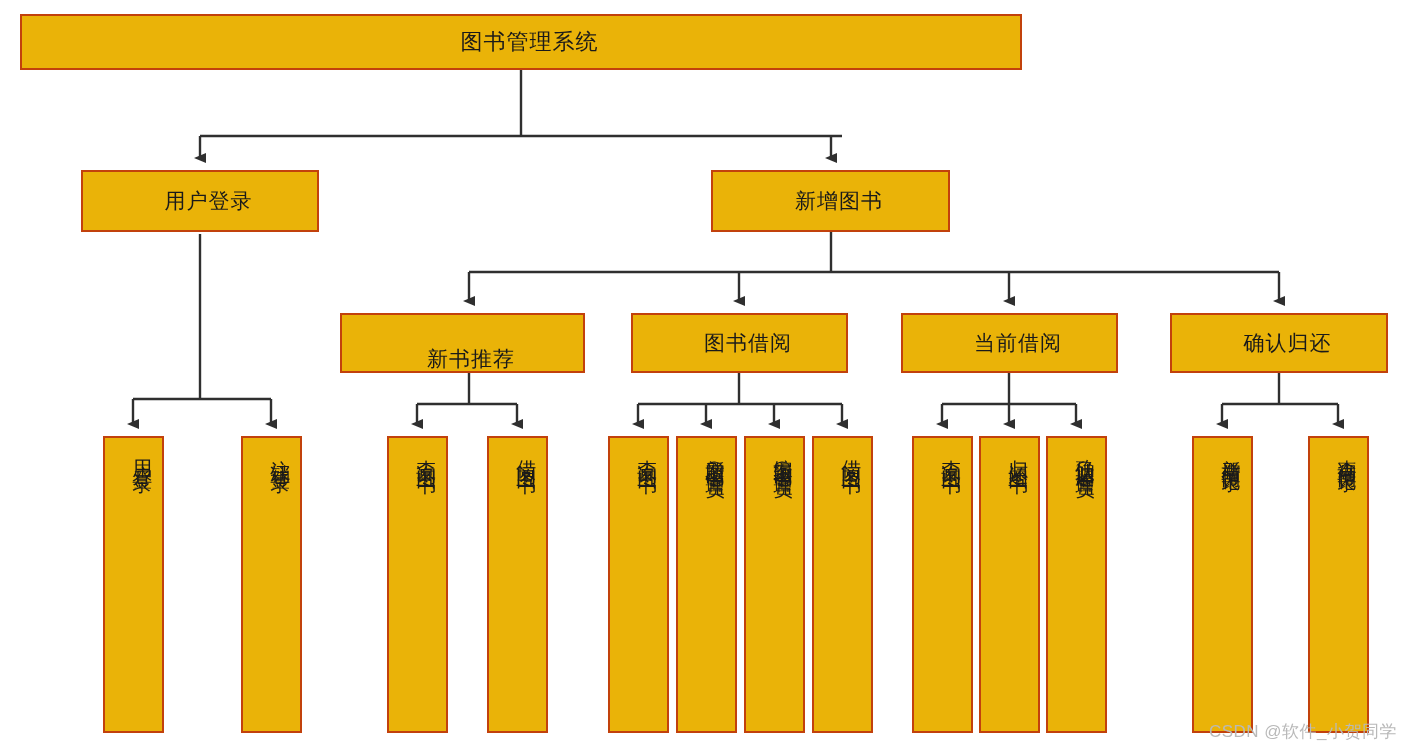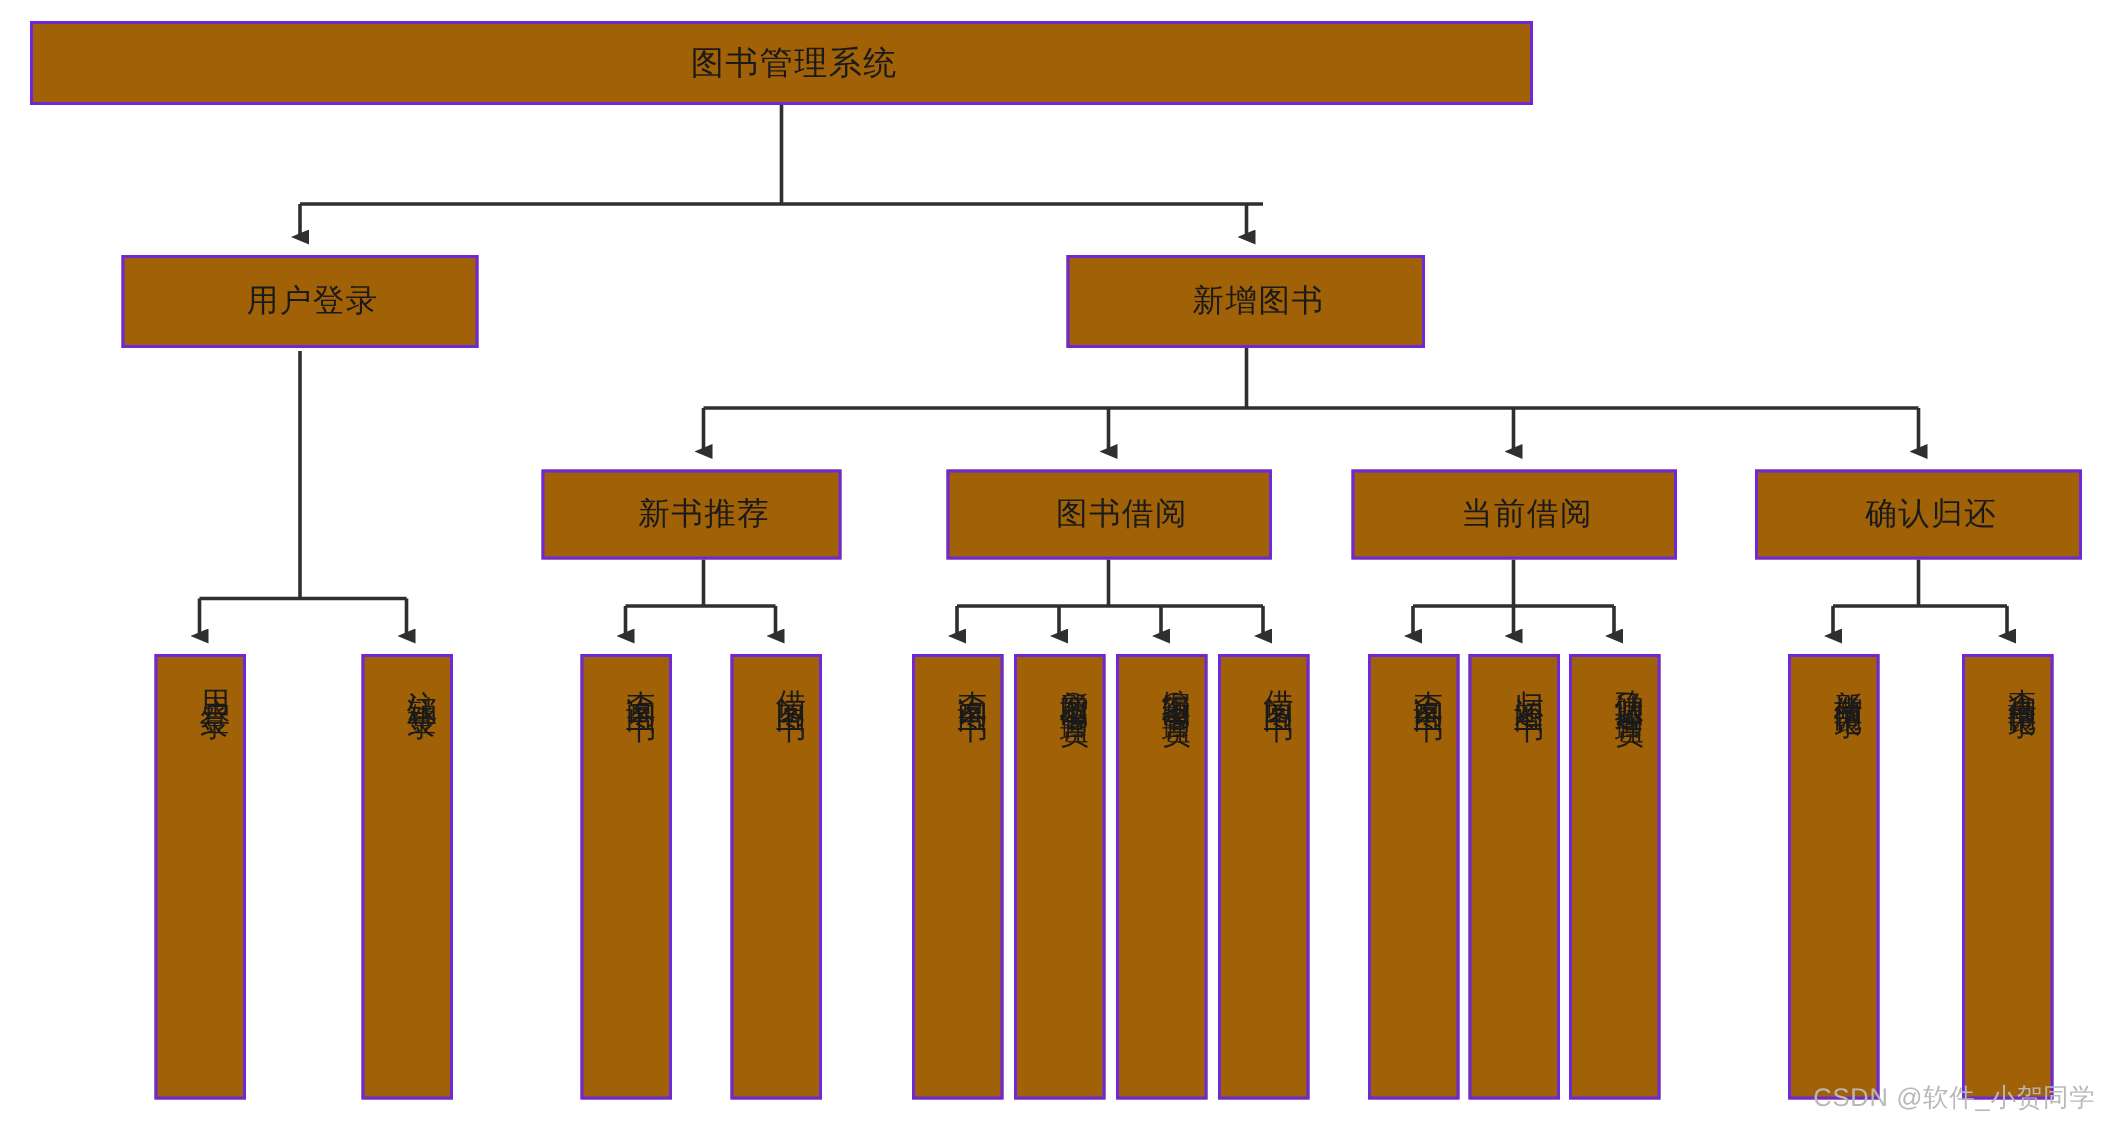--- a/index.html
+++ b/index.html
@@ -21,22 +21,22 @@
     position: absolute;
     left: 0;
     top: 0;
     width: 1405px;
     height: 747px;
     pointer-events: none;
   }
   .node {
     position: absolute;
     box-sizing: border-box;
-    border: 2px solid #6d28d9;
-    background: #a16207;
+    border: 2px solid #c2410c;
+    background: #eab308;
     display: flex;
     align-items: center;
     justify-content: center;
     color: #1a1a1a;
     padding-left: 17px;
   }
   .node.horiz {
     font-size: 21px;
     letter-spacing: 1px;
     line-height: 1.2;
@@ -132,21 +132,21 @@
   </div>
 
   <div class="node horiz" style="left:81px; top:170px; width:238px; height:62px;">
     <span>用户登录</span>
   </div>
 
   <div class="node horiz" style="left:711px; top:170px; width:239px; height:62px;">
     <span>新增图书</span>
   </div>
 
-  <div class="node horiz" style="left:361px; top:313px; width:200px; height:60px;">
+  <div class="node horiz" style="left:340px; top:313px; width:245px; height:60px;align-items:flex-end;">
     <span>新书推荐</span>
   </div>
 
   <div class="node horiz" style="left:631px; top:313px; width:217px; height:60px;">
     <span>图书借阅</span>
   </div>
 
   <div class="node horiz" style="left:901px; top:313px; width:217px; height:60px;">
     <span>当前借阅</span>
   </div>

